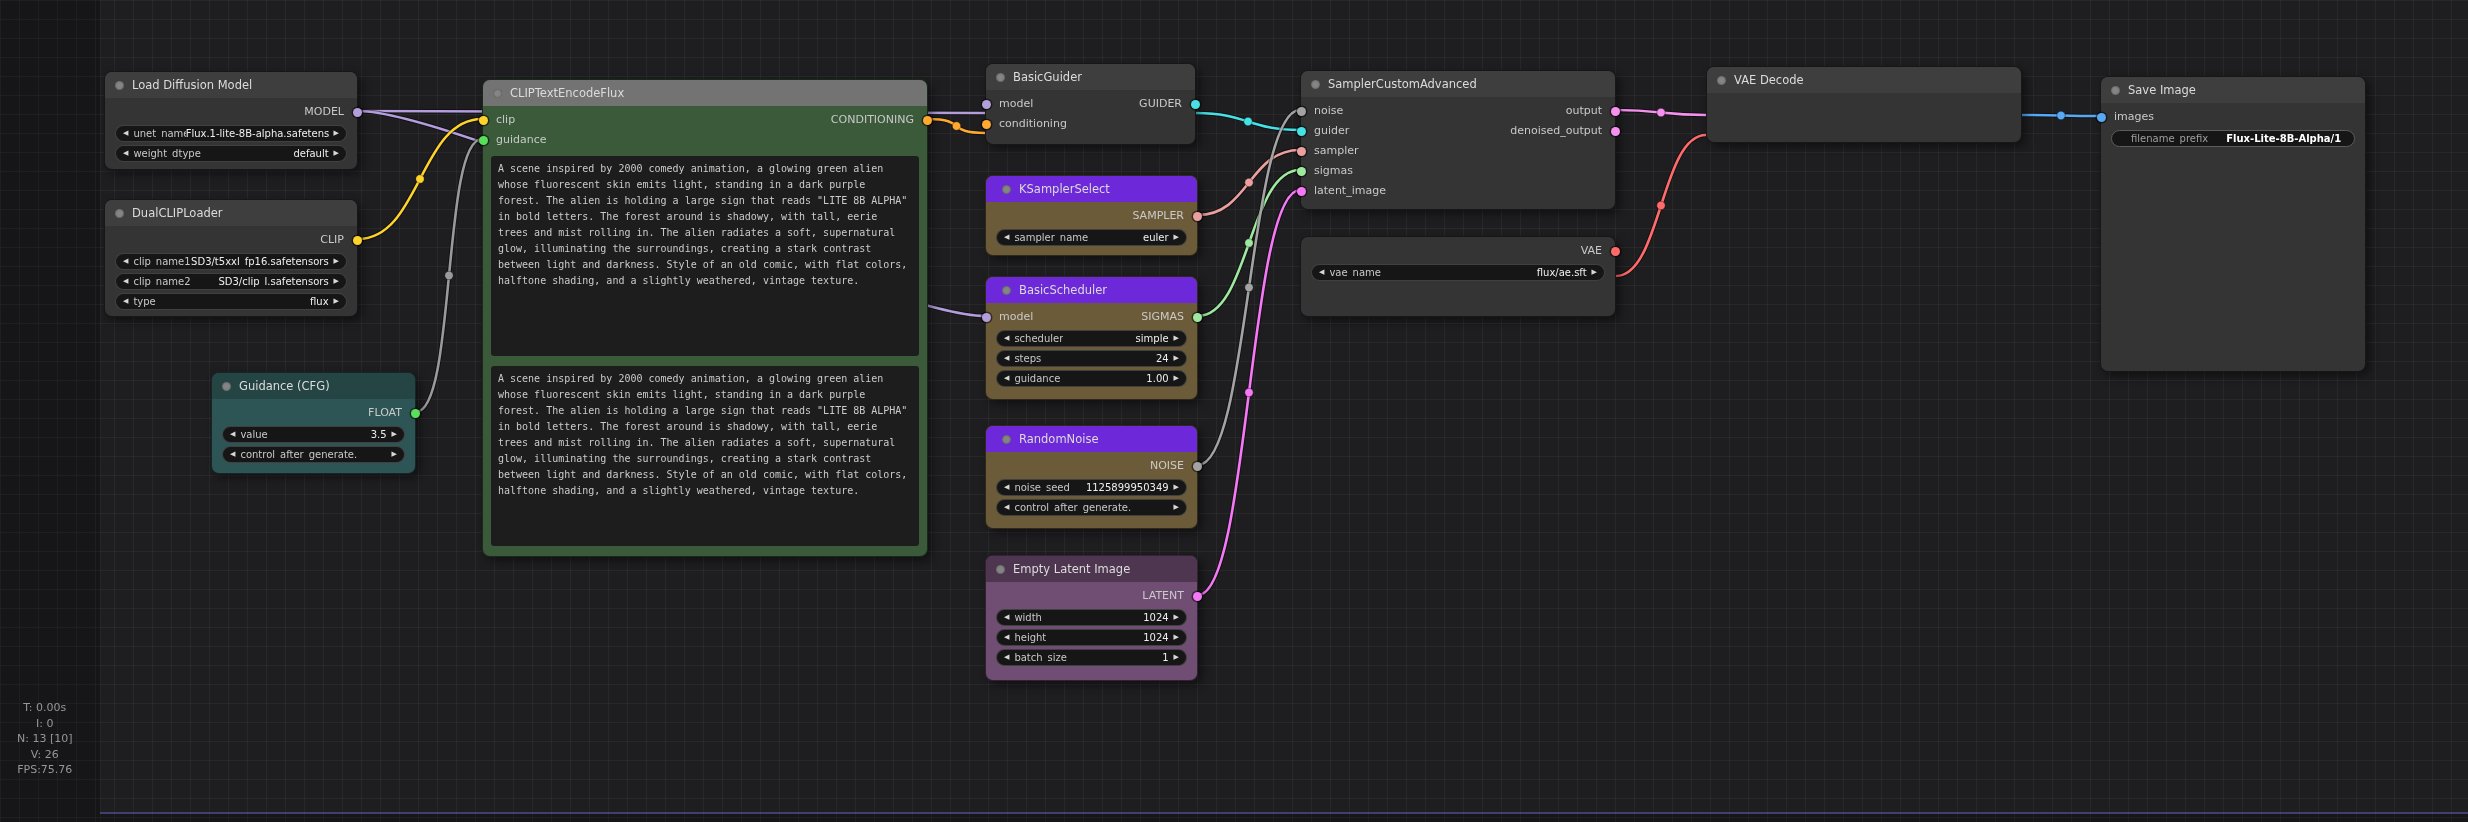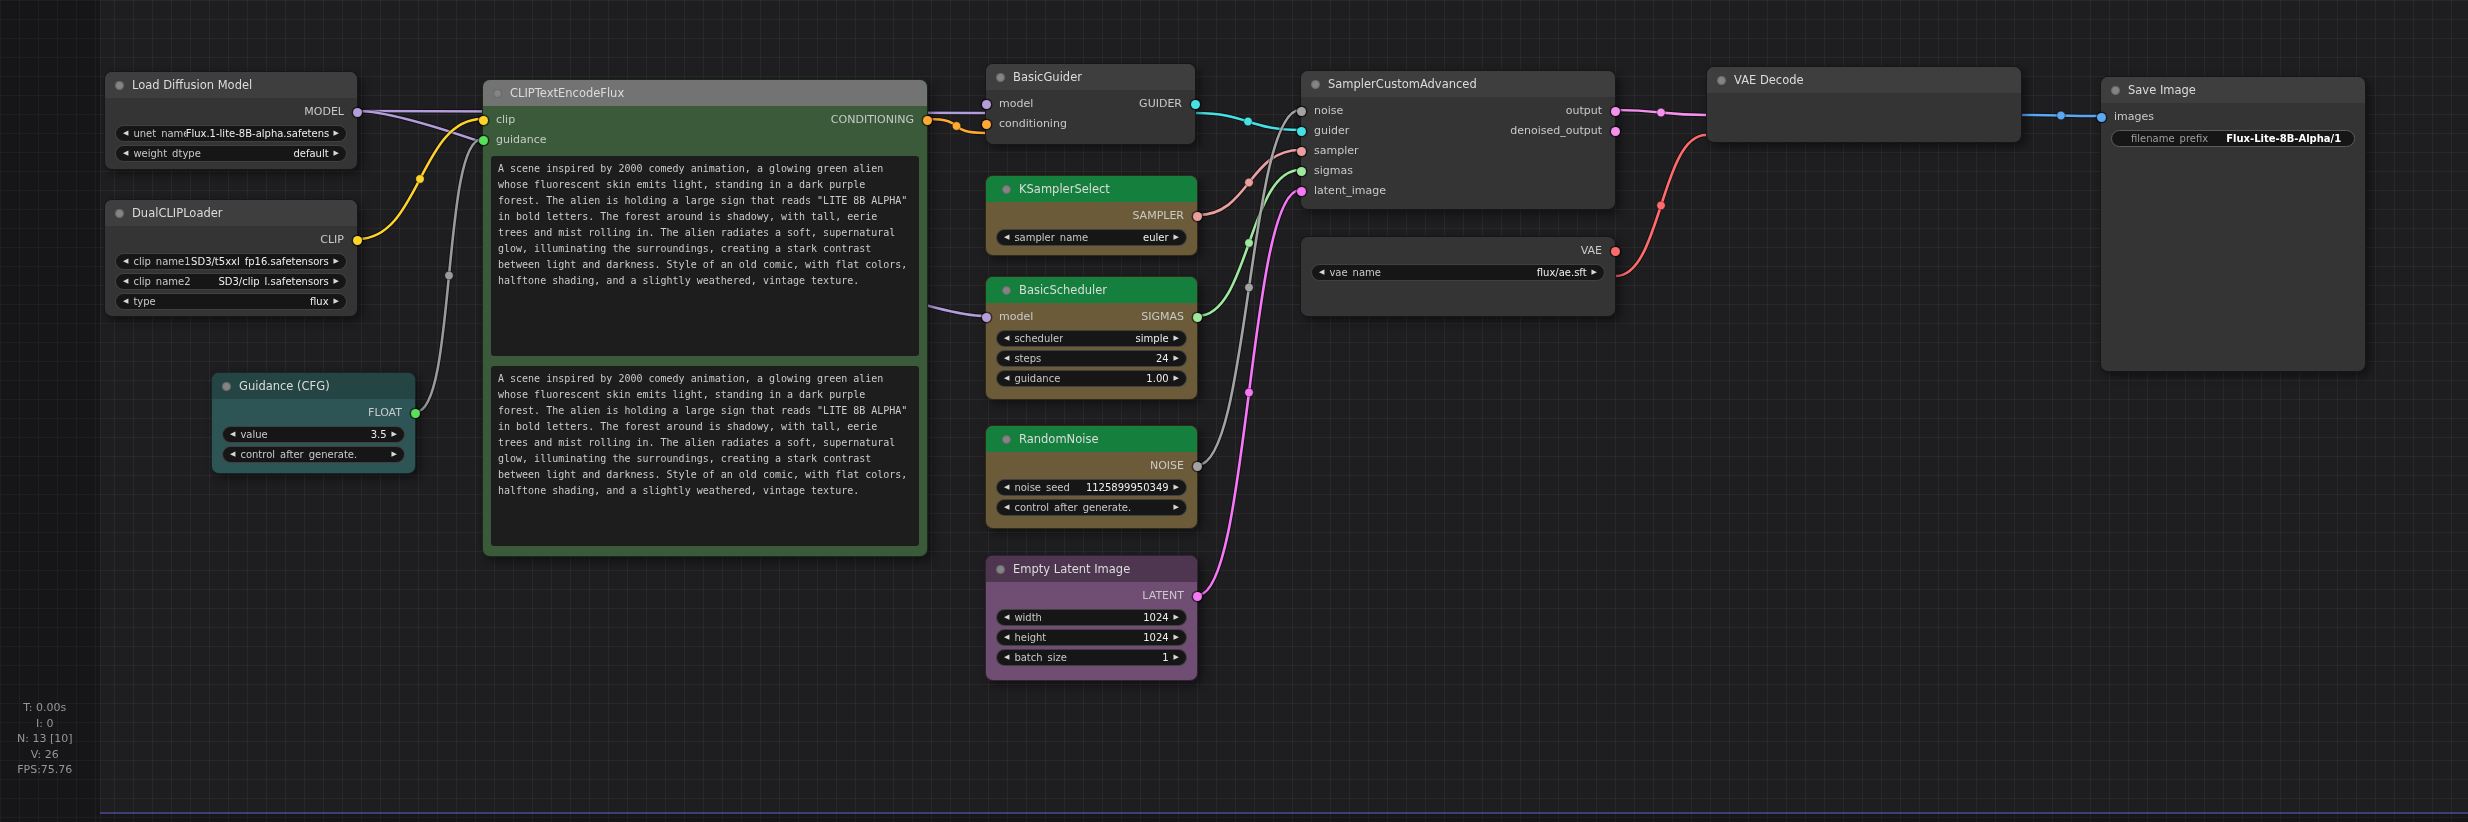--- a/index.html
+++ b/index.html
@@ -21,21 +21,21 @@
   .node.theme-default{background:#343434;}
   .node.theme-green{background:#3a5a3a;}
   .node.theme-teal{background:#2e5555;}
   .node.theme-brown{background:#6c5b39;}
   .node.theme-purple{background:#704d73;}
   .hd{height:26px;border-radius:7px 7px 0 0;display:flex;align-items:center;
     padding:0 10px;gap:8px;}
   .theme-default .hd{background:#3e3e3e;}
   .theme-green .hd{background:#737373;}
   .theme-teal .hd{background:#254444;}
-  .theme-brown .hd{background:#15803d;padding-left:16px;}
+  .theme-brown .hd{background:#6d28d9;padding-left:16px;}
   .theme-purple .hd{background:#4e3651;}
   .tdot{width:9px;height:9px;border-radius:50%;background:#858585;flex:none;
     box-shadow:inset 0 0 2px rgba(0,0,0,0.5);}
   .ttl{font-size:11.5px;color:#dcdcdc;white-space:nowrap;}
   .body{position:relative;padding-top:4px;}
   .prow{position:relative;height:20px;font-size:11px;color:#c9c9c9;}
   .indot,.outdot{position:absolute;width:9px;height:9px;border-radius:50%;top:5.5px;
     box-shadow:0 0 0 1.5px rgba(0,0,0,0.5);}
   .indot{left:-4.5px;}
   .outdot{right:-4.5px;}

